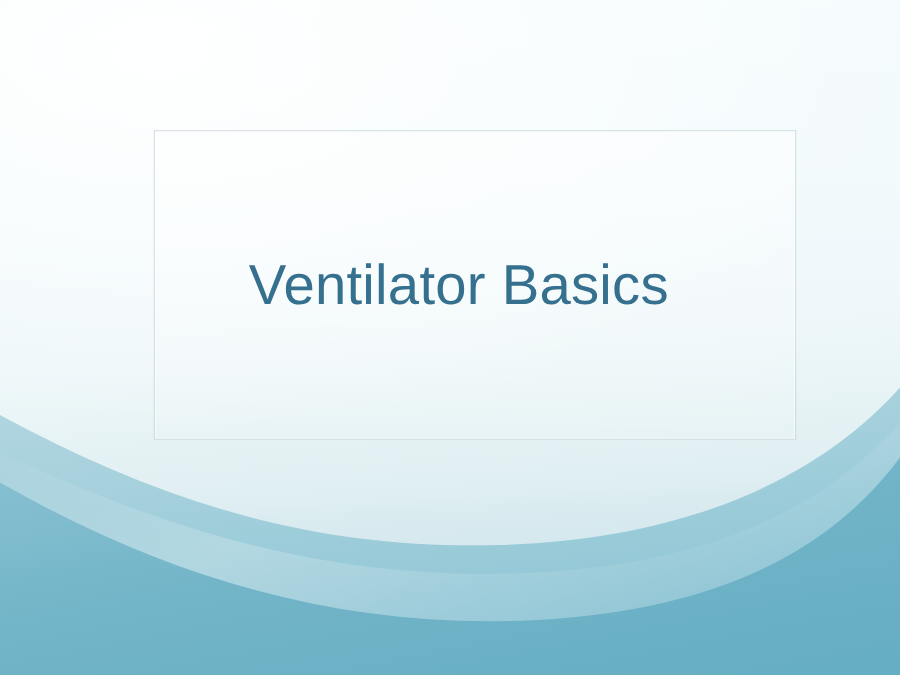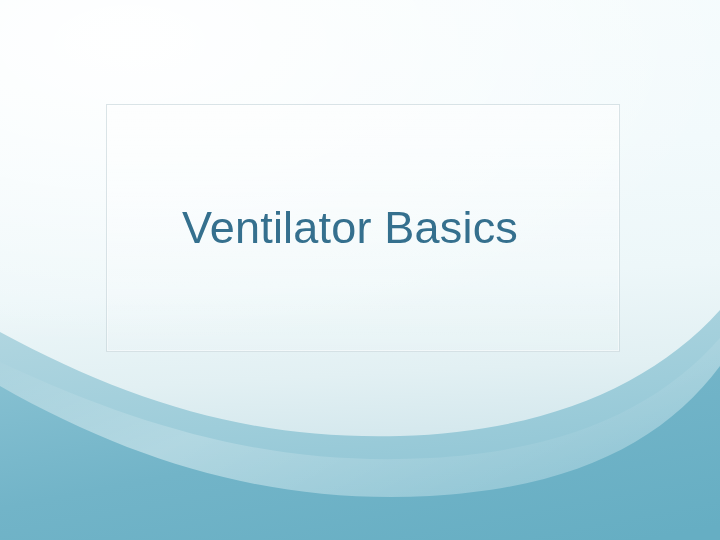--- a/index.html
+++ b/index.html
@@ -51,21 +51,21 @@
     left: 0;
     bottom: 0;
     width: 720px;
     height: 250px;
     display: block;
   }
 
   
   .content-box {
     position: absolute;
-    left: 106px;
+    left: 123px;
     top: 104px;
     width: 514px;
     height: 248px;
     box-sizing: border-box;
     border: 1px solid rgba(190, 206, 212, 0.55);
     background: linear-gradient(
         180deg,
         rgba(255,255,255,0.50) 0%,
         rgba(255,255,255,0.30) 55%,
         rgba(255,255,255,0.10) 100%);

